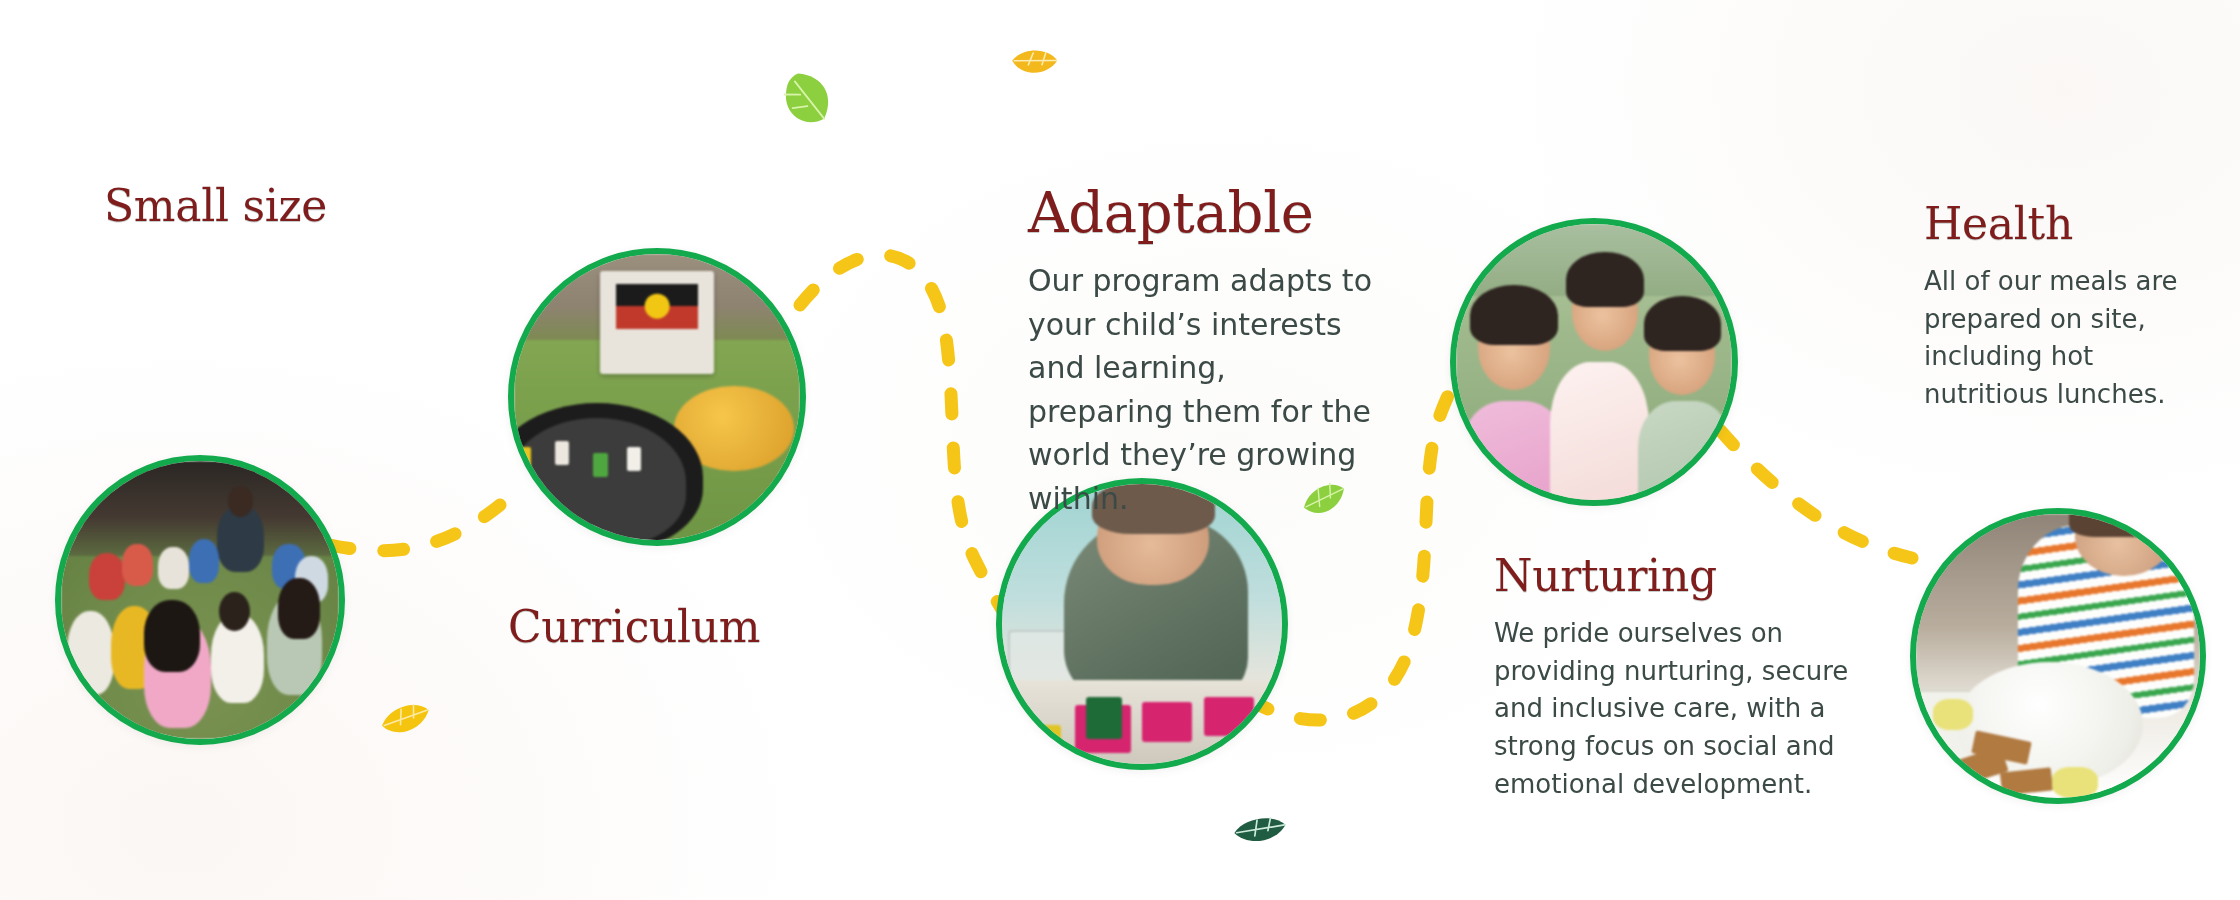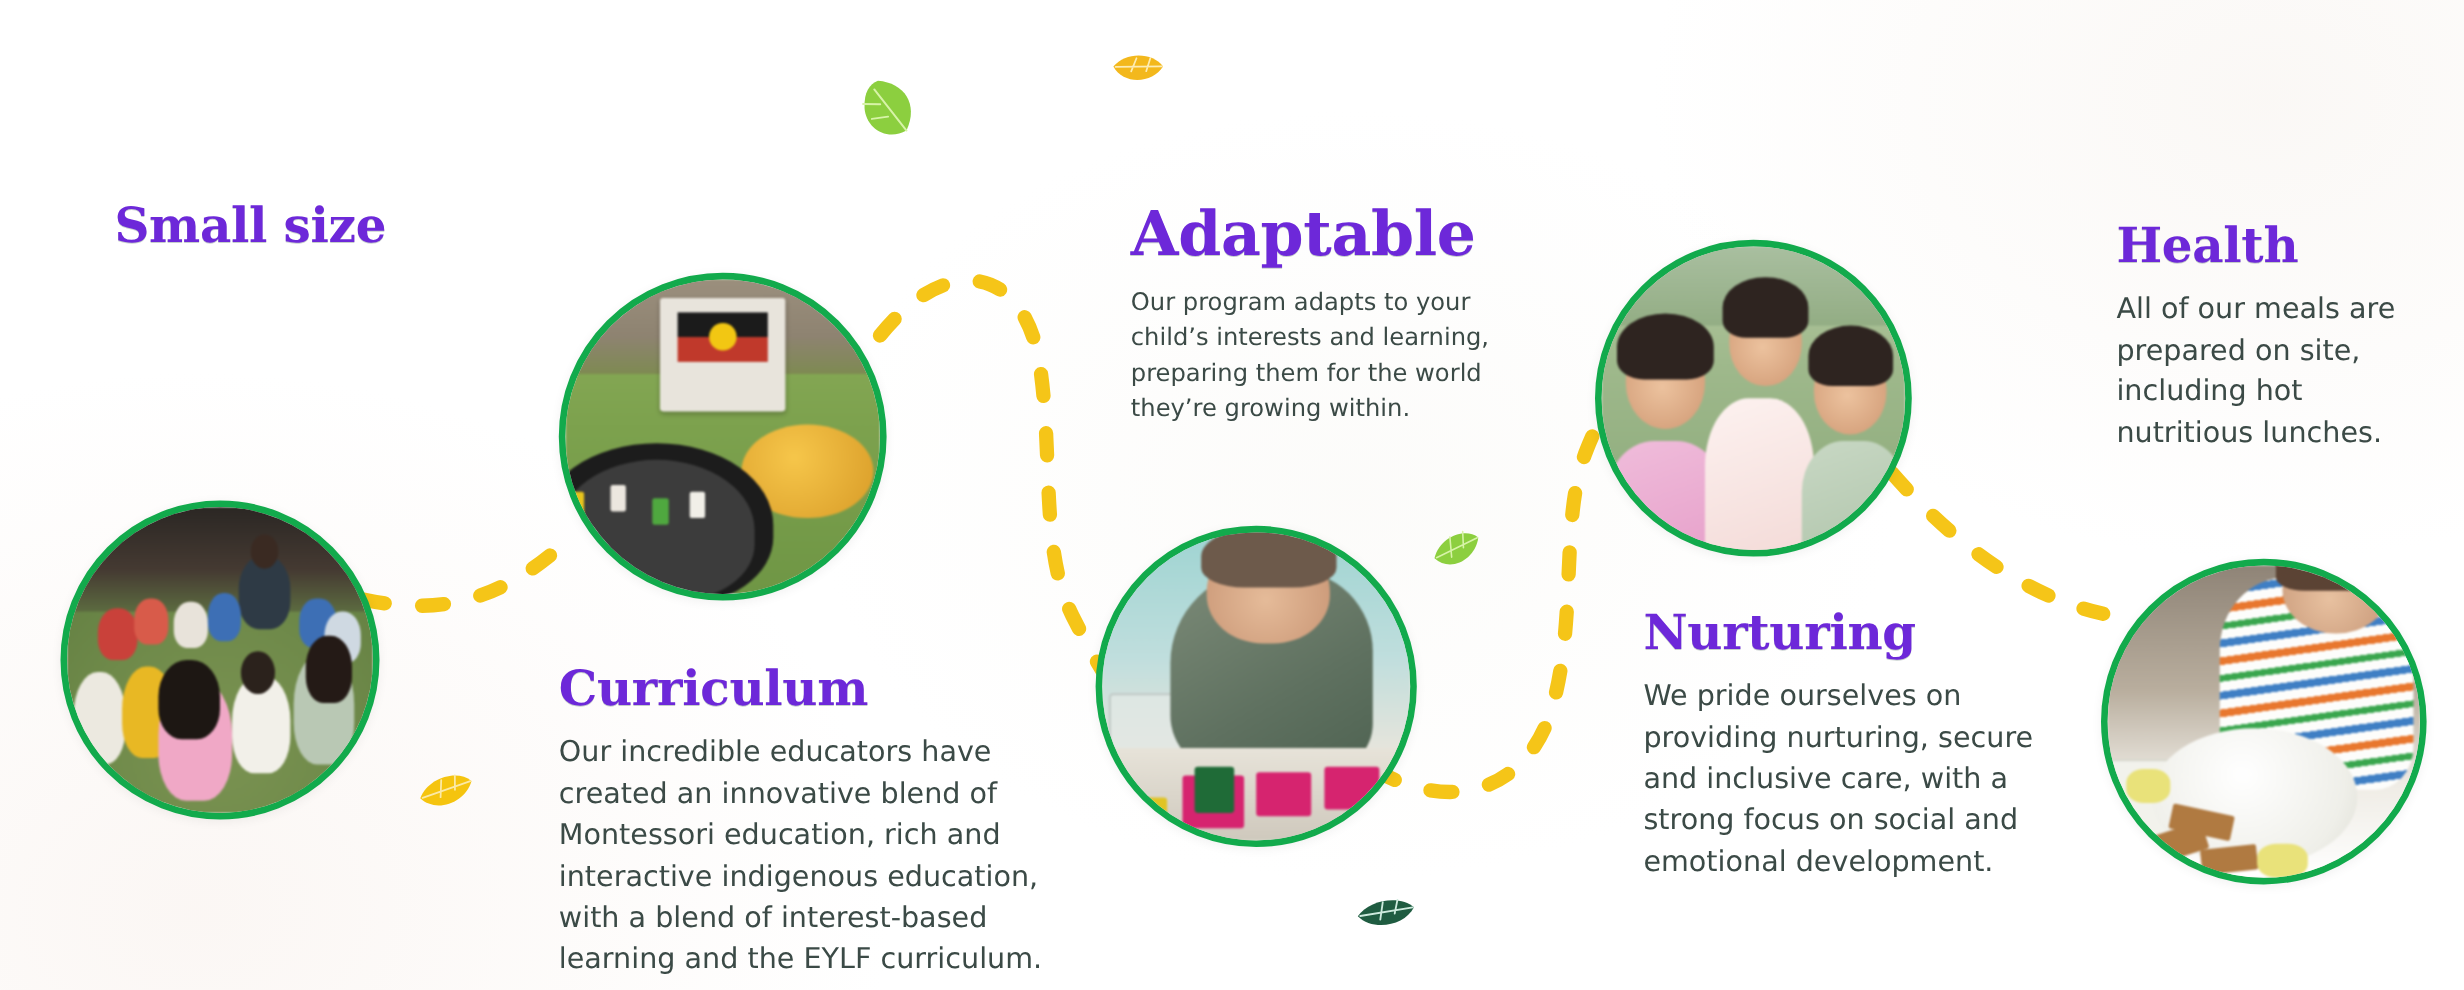--- a/index.html
+++ b/index.html
@@ -39,22 +39,22 @@
     z-index:3;
     background:#dfe6da;
     box-shadow:0 2px 10px rgba(0,0,0,0.06);
   }
   .photo .scene { position:absolute; inset:0; }
 
   
   .block { position:absolute; z-index:4; }
   .block h2 {
     font-family:"DejaVu Serif", serif;
-    font-weight:700;
-    color:#6d28d9;
+    font-weight:400;
+    color:#7f1d1d;
     letter-spacing:-0.3px;
     margin-bottom:14px;
     text-shadow:0 1px 0 rgba(29,63,50,0.25);
   }
   .block p {
     font-family:"DejaVu Sans", sans-serif;
     color:#3b4a46;
     line-height:1.45;
   }
 
@@ -65,21 +65,21 @@
   #block-small      { left:104px;  top:180px;  width:330px; }
   #block-small h2   { font-size:44px; }
   #block-small p    { font-size:26px; }
 
   #block-curriculum      { left:508px;  top:585px;  width:470px;margin-top:16px; }
   #block-curriculum h2   { font-size:44px; }
   #block-curriculum p    { font-size:26px; }
 
   #block-adaptable      { left:1028px; top:180px;  width:350px; }
   #block-adaptable h2   { font-size:56px; }
-  #block-adaptable p    { font-size:22px; }
+  #block-adaptable p    { font-size:30px; }
 
   #block-nurturing      { left:1494px; top:550px;  width:360px; }
   #block-nurturing h2   { font-size:44px; }
   #block-nurturing p    { font-size:26px; }
 
   #block-health      { left:1924px; top:198px;  width:300px; }
   #block-health h2   { font-size:44px; }
   #block-health p    { font-size:26px; }
 
   #photo-1 { left:55px;   top:455px; width:290px; height:290px; }
@@ -311,21 +311,20 @@
       </div>
     </div>
   </div>
 
   <div class="block" id="block-small">
     <h2>Small size</h2>
   </div>
 
   <div class="block" id="block-curriculum">
     <h2>Curriculum</h2>
-    <p>Our incredible educators have created an innovative blend of Montessori education, rich and interactive indigenous education, with a blend of interest-based learning and the EYLF curriculum.</p>
   </div>
 
   <div class="block" id="block-adaptable">
     <h2>Adaptable</h2>
     <p>Our program adapts to your child’s interests and learning, preparing them for the world they’re growing within.</p>
   </div>
 
   <div class="block" id="block-nurturing">
     <h2>Nurturing</h2>
     <p>We pride ourselves on providing nurturing, secure and inclusive care, with a strong focus on social and emotional development.</p>

